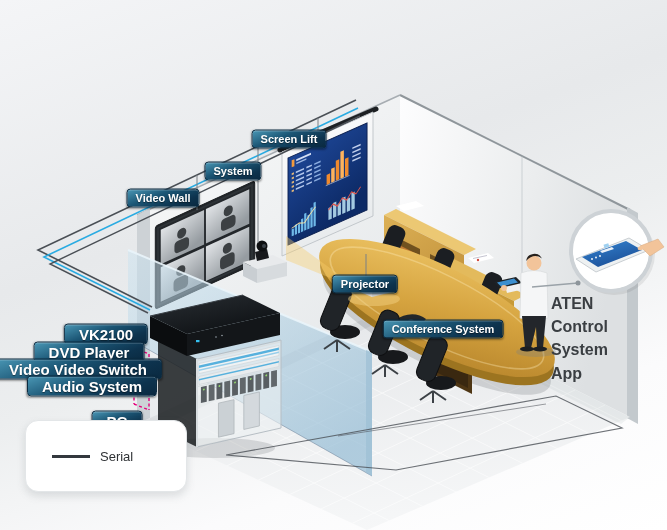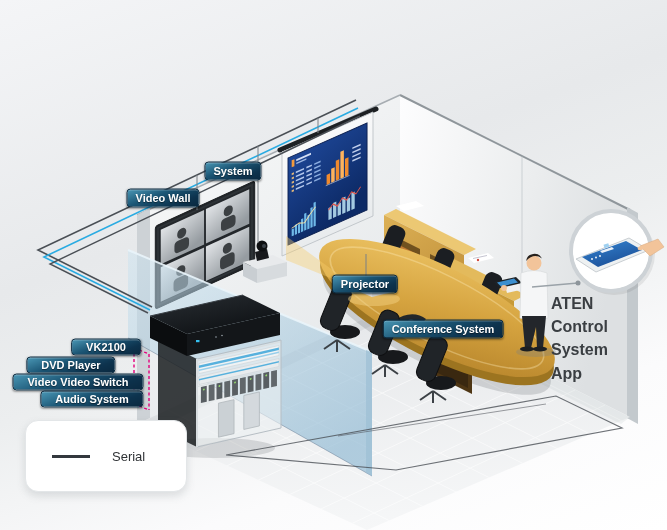--- a/index.html
+++ b/index.html
@@ -10,29 +10,29 @@
   }
   #scene{position:absolute;left:0;top:0;}
   .pill{
     position:absolute;transform:translate(-50%,-50%);
     background:linear-gradient(160deg,#4a97b5 0%,#1b5574 40%,#0d334e 75%,#0a2940 100%);
     color:#fff;font-size:11px;font-weight:bold;line-height:1;
     padding:3px 8px;border-radius:4px;border:1px solid #0a2a40;
     box-shadow:0 1px 2px rgba(0,0,0,.35), inset 0 1px 0 rgba(255,255,255,.28);
     text-shadow:0 1px 1px rgba(0,0,0,.45);white-space:nowrap;z-index:5;
   }
-  .pill.sm{font-size:11px;padding:2px 14px;margin-top:13px;}
+  .pill.sm{font-size:15px;padding:2px 14px;}
   .legend{
     position:absolute;left:25px;top:420px;width:162px;height:72px;z-index:6;
     background:#fff;border-radius:13px;border:1px solid #e3e6e8;
     box-shadow:0 4px 8px rgba(90,98,104,.18);
     display:flex;flex-direction:column;justify-content:center;gap:5px;
     padding:6px 0 6px 26px;box-sizing:border-box;
   }
-  .lrow{display:flex;align-items:center;gap:22px;}
+  .lrow{display:flex;align-items:center;gap:10px;}
   .sw{width:38px;height:0;display:inline-block;}
   .sw-serial{border-top:3px solid #33383d;}
   .sw-relay{border-top:3px solid #29abe2;}
   .sw-ir{border-top:3px dashed #e5007d;}
   .ltext{font-size:13px;color:#2f3235;}
   .caption{
     position:absolute;left:551px;top:292px;width:86px;z-index:5;
     font-size:16px;font-weight:bold;color:#3a3e42;line-height:1.45;
   }
 </style>
@@ -384,26 +384,27 @@
     <path d="M 358,108 L 44,257 L 116,293 L 150,310" stroke="#29abe2" stroke-width="1.6"></path>
     <path d="M 360,116 L 50,264 L 114,296 L 148,313" stroke="#4a4f55" stroke-width="1.4"></path>
     <line x1="197" y1="175" x2="197" y2="210" stroke="#7a8086" stroke-width="1"></line>
     <line x1="258" y1="146" x2="258" y2="243" stroke="#7a8086" stroke-width="1"></line>
     <line x1="318" y1="118" x2="318" y2="133" stroke="#7a8086" stroke-width="1"></line>
     <path d="M 226,455 L 556,396 L 622,428 L 396,470 L 226,455" stroke="#4a4f55" stroke-width="1.2" opacity="0.8"></path>
     <path d="M 338,436 L 546,404" stroke="#4a4f55" stroke-width="1" opacity="0.55"></path>
   </g>
 </svg>
 
+  <div class="pill" style="left:289px;top:139px">Screen Lift</div>
   <div class="pill" style="left:233px;top:171px">System</div>
   <div class="pill" style="left:163px;top:198px">Video Wall</div>
   <div class="pill" style="left:365px;top:284px">Projector</div>
   <div class="pill" style="left:443px;top:329px">Conference System</div>
   <div class="pill sm" style="left:106px;top:334px">VK2100</div>
-  <div class="pill sm" style="left:71px;top:352px">DVD Player</div>
+  <div class="pill sm" style="left:89px;top:352px">DVD Player</div>
   <div class="pill sm" style="left:78px;top:369px">Video Video Switch</div>
   <div class="pill sm" style="left:92px;top:386px">Audio System</div>
   <div class="pill sm" style="left:117px;top:421px">PC</div>
 
   <div class="caption">ATEN Control System App</div>
 
   <div class="legend">
     <div class="lrow">
       <span class="sw sw-serial"></span>
       <span class="ltext">Serial</span>

